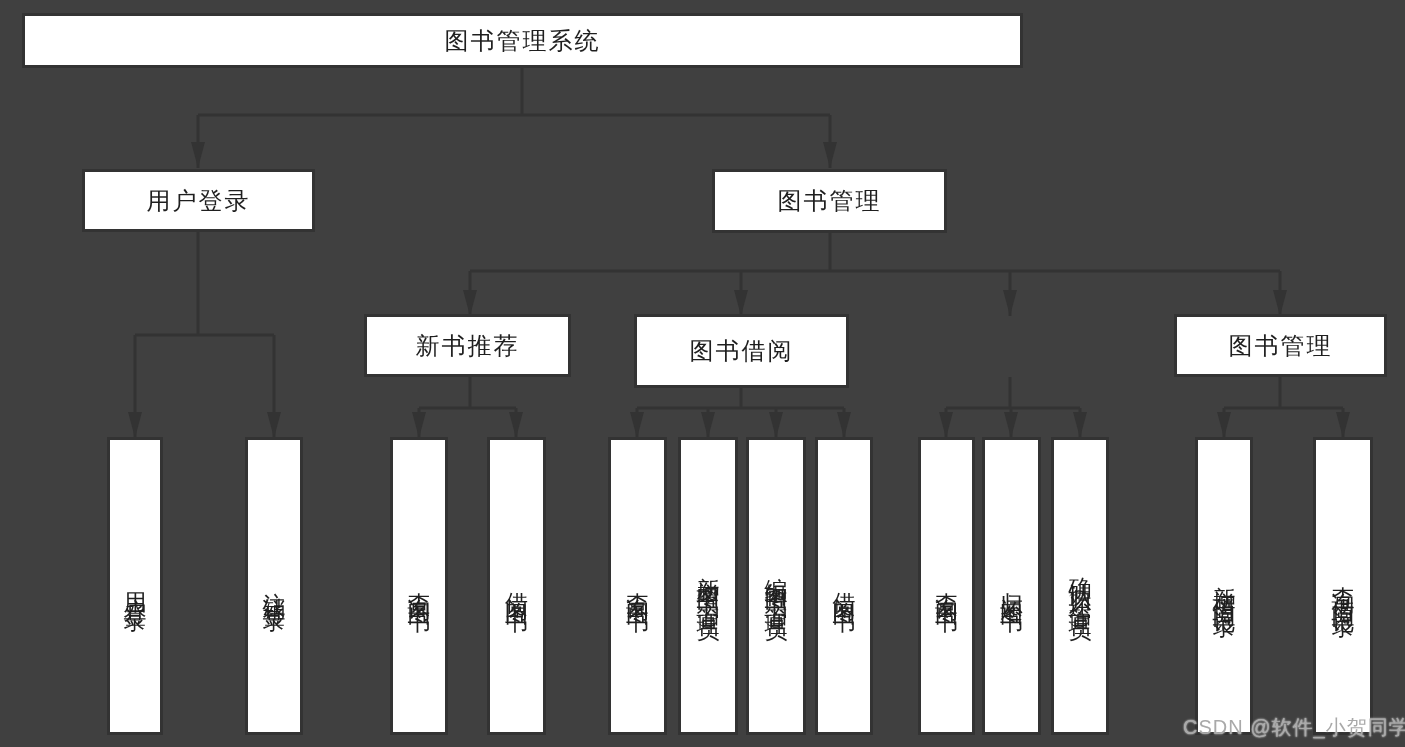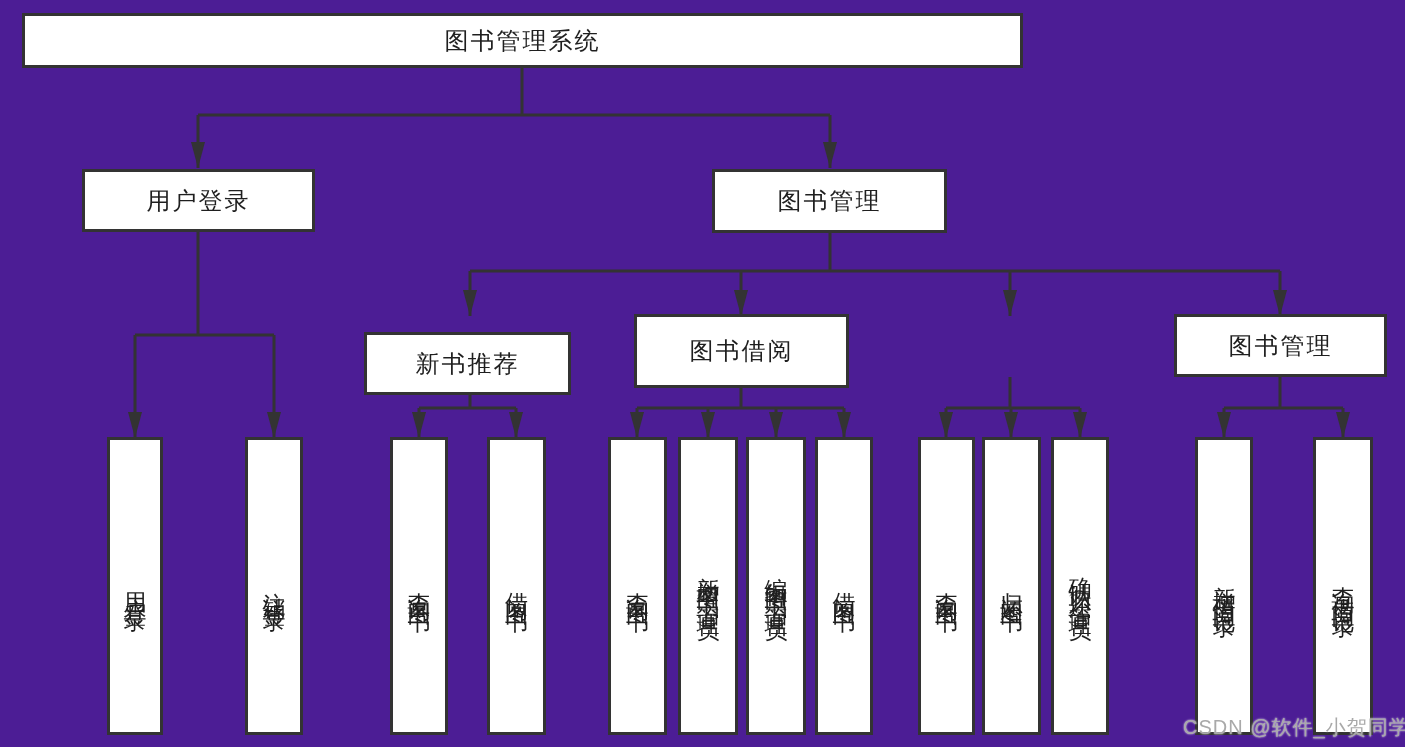--- a/index.html
+++ b/index.html
@@ -1,19 +1,19 @@
 <!DOCTYPE html>
 <html><head>
 <meta charset="utf-8">
 <style>
   html,body{margin:0;padding:0;background:#fff;}
   .canvas{
     position:relative;
     width:1405px;height:747px;
-    background:#4c1d95;
+    background:#404040;
     font-family:"Liberation Sans",sans-serif;
     overflow:hidden;
   }
   svg.connectors{position:absolute;left:0;top:0;z-index:1;}
   .box{
     position:absolute;
     box-sizing:border-box;
     border:3px solid #333333;
     background:#ffffff;
     display:flex;
@@ -95,21 +95,21 @@
     <span>图书管理系统</span>
   </div>
 
   <div class="box h" style="left:82px;top:169px;width:233px;height:63px">
     <span>用户登录</span>
   </div>
   <div class="box h" style="left:712px;top:169px;width:235px;height:64px">
     <span>图书管理</span>
   </div>
 
-  <div class="box h" style="left:364px;top:332px;width:207px;height:63px">
+  <div class="box h" style="left:364px;top:314px;width:207px;height:63px">
     <span>新书推荐</span>
   </div>
   <div class="box h" style="left:634px;top:314px;width:215px;height:74px">
     <span>图书借阅</span>
   </div>
   <div class="box h" style="left:1174px;top:314px;width:213px;height:63px">
     <span>图书管理</span>
   </div>
 
   <div class="box v" style="left:107px;top:437px;width:56px;height:298px">

